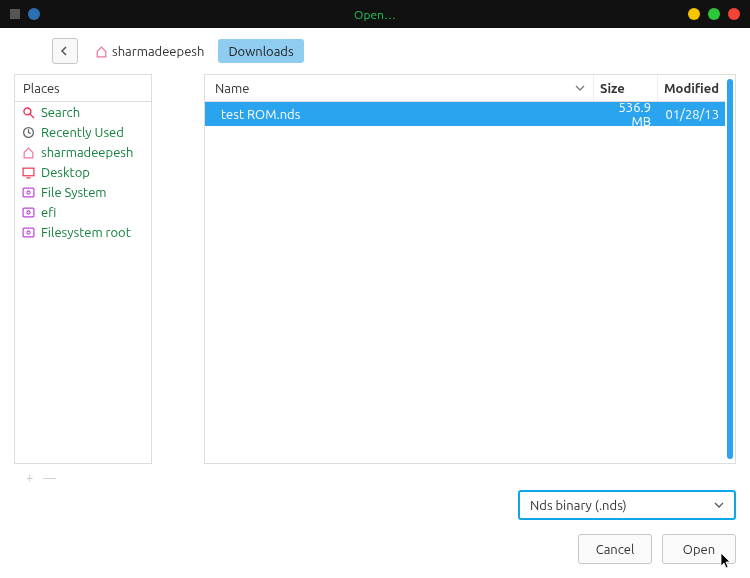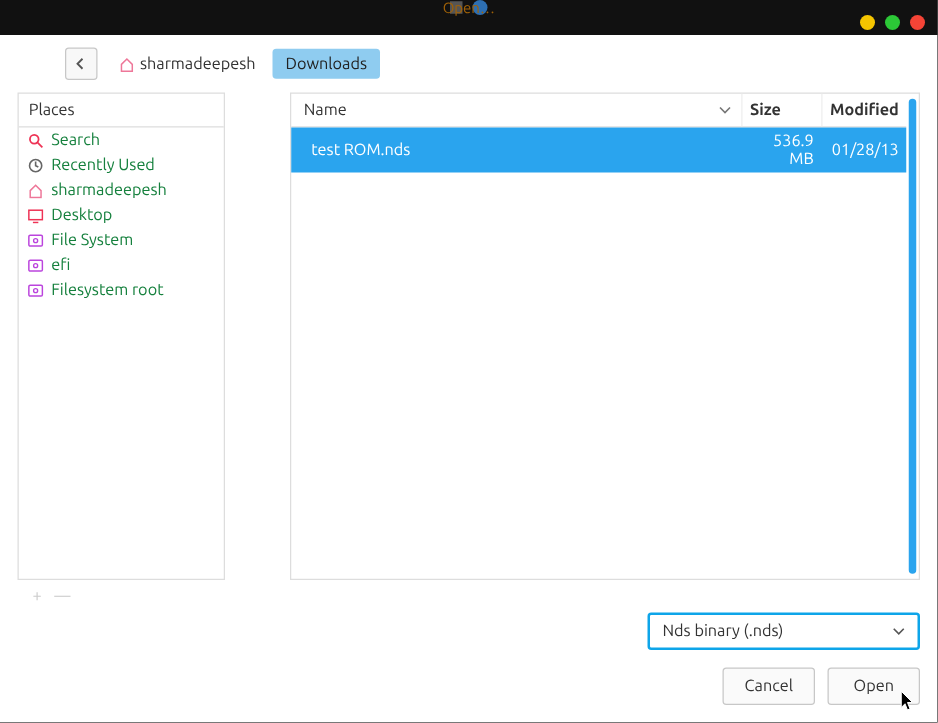--- a/index.html
+++ b/index.html
@@ -5,22 +5,21 @@
     * { box-sizing: border-box; margin: 0; padding: 0; font-family: "Segoe UI", Ubuntu, sans-serif; font-size: 13px; }
     html, body { width: 750px; height: 578px; overflow: hidden; background: #111; }
     
     .titlebar {
       height: 28px;
       background: #111;
       display: flex;
       align-items: center;
       padding: 0 10px;
       position: relative;
-      color: #a16207;
-      flex-direction: column;
+      color: #22c55e;
     }
     .titlebar-left { display: flex; align-items: center; gap: 8px; }
     .titlebar-title { position: absolute; left: 50%; transform: translateX(-50%); font-size: 12px; }
     .titlebar-right { display: flex; gap: 8px; margin-left: auto; }
     .traffic-dot, .pane-dot { width: 12px; height: 12px; border-radius: 50%; }
     .app-icon { width: 10px; height: 10px; background: #555; }
     
     .dialog-body {
       background: #fff;
       height: calc(578px - 28px);
@@ -44,21 +43,21 @@
       color: #333;
       display: flex;
       align-items: center;
       gap: 4px;
     }
     .crumb.active { background: #8fccf0; color: #222; }
     
     .main-split { display: flex; gap: 8px; flex: 1; min-height: 0; }
     
     .places-panel {
-      width: 166px;
+      width: 138px;
       border: 1px solid #ddd;
       display: flex; flex-direction: column; justify-content: center;
     }
     .places-header {
       padding: 6px 8px;
       border-bottom: 1px solid #ddd;
       color: #333;
     }
     .places-list { flex: 1; overflow: auto; }
     .place-item {
@@ -71,21 +70,21 @@
     
     .file-panel { flex: 1; display: flex; border: 1px solid #ddd; margin-left: 44px; }
     .file-area { flex: 1; display: flex; flex-direction: column; }
     .file-header { display: flex; border-bottom: 1px solid #ddd; }
     .col-name { flex: 1; padding: 6px 10px; color: #333; position: relative; }
     .col-size { width: 64px; padding: 6px 6px; color: #333; border-left: 1px solid #eee; font-weight: bold; }
     .col-mod { width: 68px; padding: 6px 6px; color: #333; border-left: 1px solid #eee; font-weight: bold; }
     .sort-chev { position: absolute; right: 8px; top: 50%; transform: translateY(-50%); }
     
     .file-rows { flex: 1; }
-    .file-row { display: flex; align-items: center; height: 36px; justify-content: center; }
+    .file-row { display: flex; align-items: center; height: 24px; justify-content: center; }
     .file-row.selected { background: #2aa4ee; color: #fff; }
     .cell-name { flex: 1; padding: 0 10px 0 16px; }
     .cell-size { width: 64px; padding: 0 6px; text-align: right; }
     .cell-mod { width: 68px; padding: 0 6px; text-align: right; }
     
     .vscroll { width: 6px; background: #2aa4ee; border-radius: 3px; margin: 4px 2px; }
     
     .bottom-icons { display: flex; gap: 10px; padding: 6px 2px 0 12px; color: #bbb; }
     
     .filter-row { display: flex; justify-content: flex-end; padding: 6px 0 0 0; }

